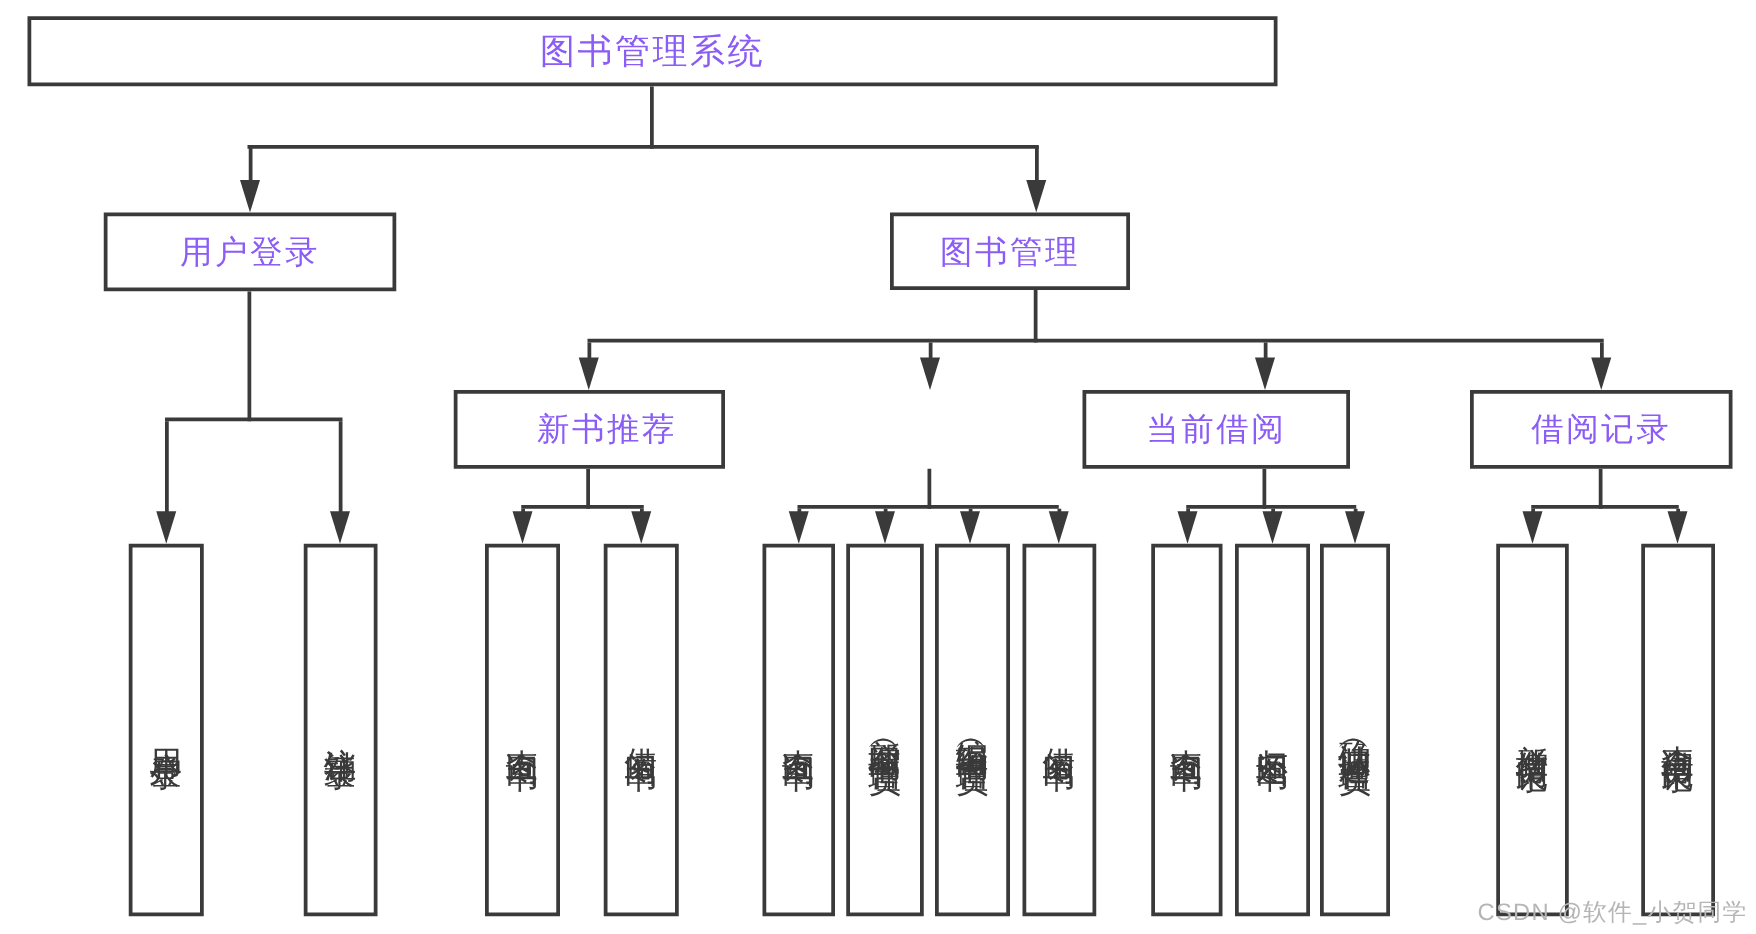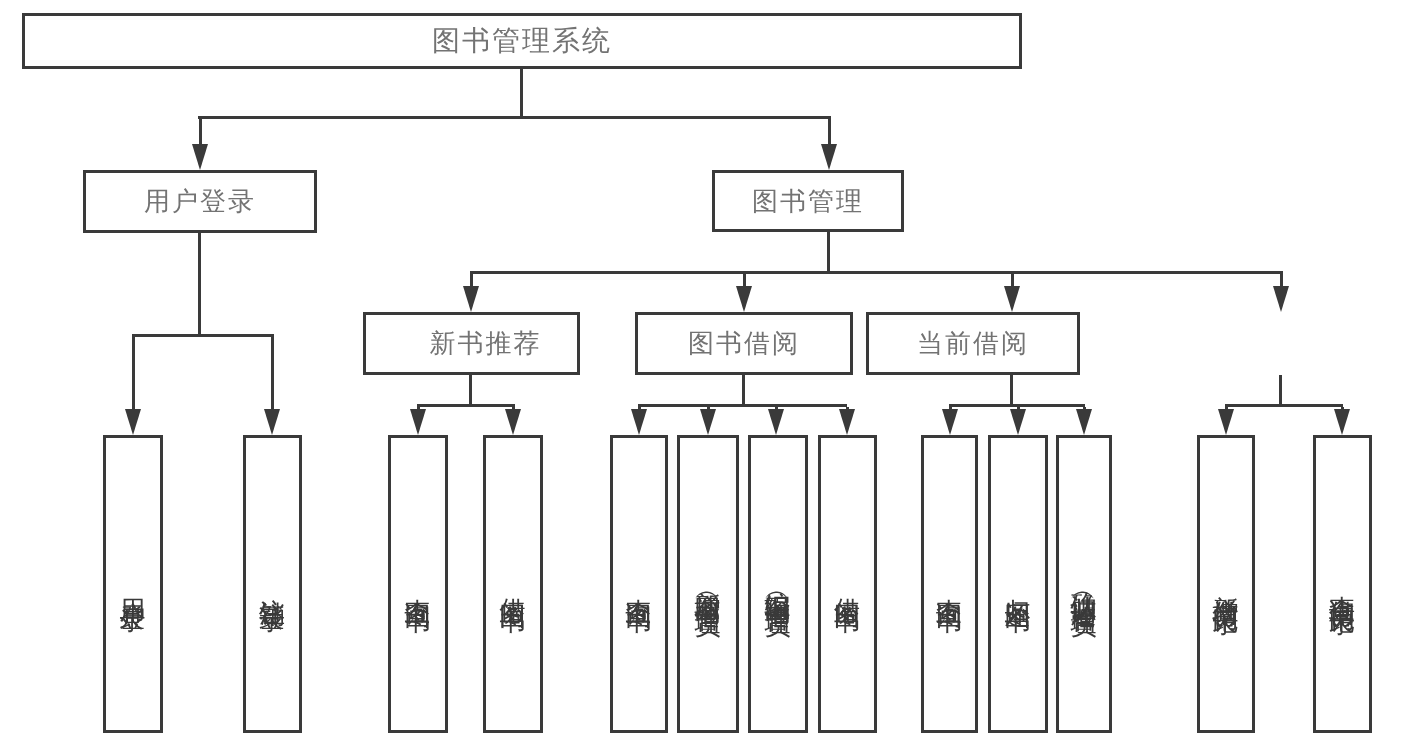--- a/index.html
+++ b/index.html
@@ -8,21 +8,21 @@
     font-family:"Liberation Sans",sans-serif;color:#333333;
   }
   
   .node{
     position:absolute;box-sizing:border-box;background:#ffffff;
     border:3px solid #3a3a3a;
     display:flex;align-items:center;justify-content:center;
     z-index:2;
   }
   .node .label{
-    font-size:26px;letter-spacing:2px;color:#737373;white-space:nowrap;
+    font-size:26px;letter-spacing:2px;color:#8b5cf6;white-space:nowrap;
   }
   .node.root .label{font-size:28px;}
   .vnode{
     position:absolute;box-sizing:border-box;background:#ffffff;
     border:3px solid #3a3a3a;top:435px;height:298px;
     display:flex;align-items:center;justify-content:center;
     z-index:2;
   }
   .vnode .label{
     writing-mode:vertical-rl;text-orientation:mixed;
@@ -98,25 +98,25 @@
     <div class="head"></div>
   </div>
   <div class="arrow" style="left:1273px;top:274px;height:38px;">
     <div class="stem"></div>
     <div class="head"></div>
   </div>
 
   <div class="node" style="left:363px;top:312px;width:217px;height:63px;padding-left:28px;">
     <span class="label">新书推荐</span>
   </div>
-  <div class="node" style="left:635px;top:312px;width:218px;height:63px;">
-    <span class="label">图书借阅</span>
-  </div>
   <div class="node" style="left:866px;top:312px;width:214px;height:63px;">
     <span class="label">当前借阅</span>
+  </div>
+  <div class="node" style="left:1176px;top:312px;width:210px;height:63px;">
+    <span class="label">借阅记录</span>
   </div>
 
   <div class="vline" style="left:469px;top:375px;height:32px;"></div>
   <div class="hline" style="left:417px;top:404px;width:98px;"></div>
   <div class="arrow" style="left:410px;top:407px;height:28px;">
     <div class="stem"></div>
     <div class="head"></div>
   </div>
   <div class="arrow" style="left:505px;top:407px;height:28px;">
     <div class="stem"></div>
@@ -205,14 +205,15 @@
     <span class="label">确认归还（管理员）</span>
   </div>
 
   <div class="vnode" style="left:1197px;width:58px;">
     <span class="label">新增借阅记录</span>
   </div>
   <div class="vnode" style="left:1313px;width:59px;">
     <span class="label">查询借阅记录</span>
   </div>
 
+  <div class="watermark">CSDN @软件_小贺同学</div>
 
 </div>
 
 </body></html>

